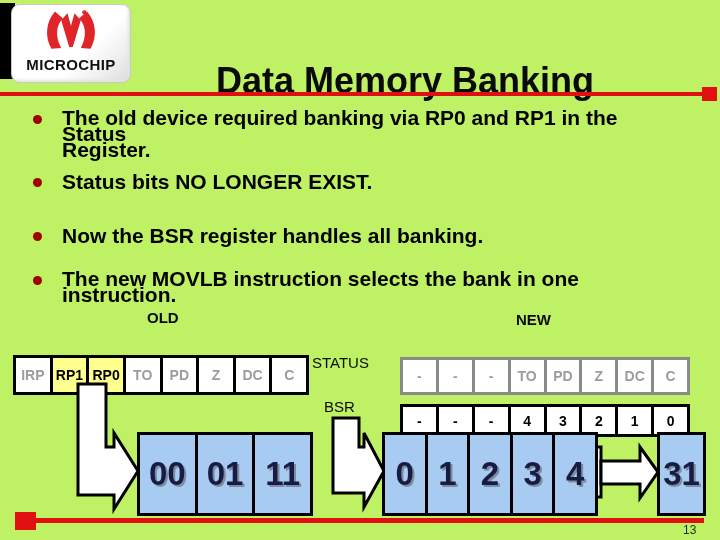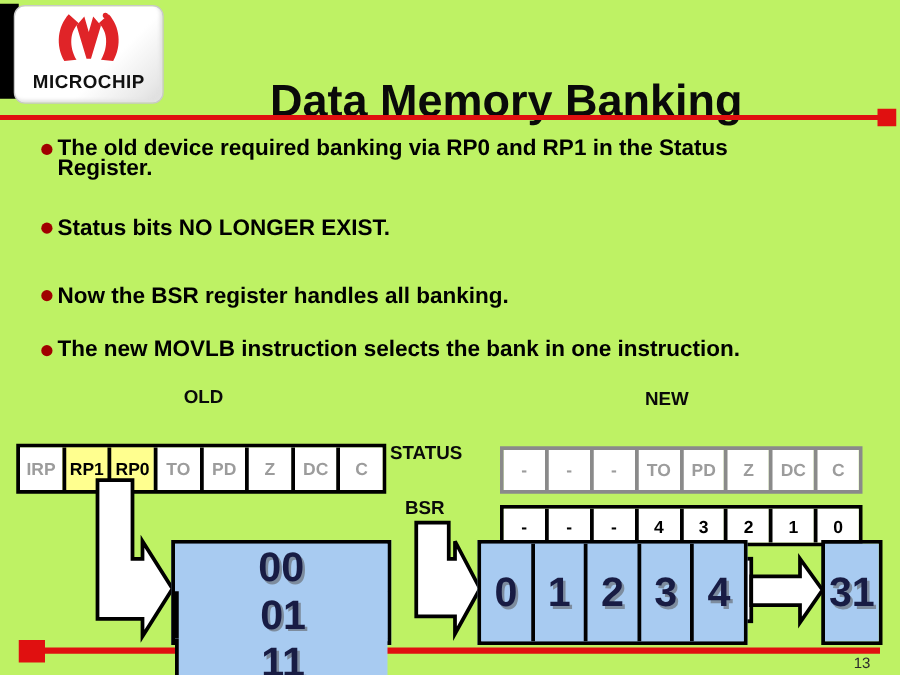--- a/index.html
+++ b/index.html
@@ -16,26 +16,26 @@
   #page-title{left:140px;top:25px;width:530px;text-align:center;font-size:36px;font-weight:bold;
               color:#0a0a0a;line-height:40px;white-space:nowrap;margin-top:36px;}
   .red{background:#e01010;}
   #rule-top{left:0;top:92px;width:705px;height:4px;}
   #rule-top-sq{left:702px;top:87px;width:15px;height:14px;}
   #rule-bottom{left:20px;top:518px;width:684px;height:5px;}
   #rule-bottom-sq{left:15px;top:512px;width:21px;height:18px;}
 
   
   .bullet-dot{width:9px;height:9px;border-radius:50%;background:#a00000;left:33px;}
-  .bullet-text{left:46px;width:575px;font-size:18px;font-weight:bold;line-height:16px;
+  .bullet-text{left:62px;width:575px;font-size:21px;font-weight:bold;line-height:16px;
                white-space:pre-line;color:#000;}
 
   
   .dlabel{font-size:15px;font-weight:bold;color:#0a0a0a;}
-  .rlabel{font-size:15px;font-weight:bold;color:#0a0a0a;}
+  .rlabel{font-size:15px;font-weight:normal;color:#0a0a0a;}
 
   
   .reg{display:flex;box-sizing:border-box;margin-top:16px;}
   .reg .cell{flex:1;display:flex;align-items:center;justify-content:center;
              font-size:14px;font-weight:bold;background:#fff;}
   #old-register{left:13px;top:339px;width:296px;height:40px;border:3px solid #000;}
   #old-register .cell{border-left:3px solid #000;color:#9c9c9c;}
   #old-register .cell:first-child{border-left:none;}
   #old-register .cell.hl{background:#ffff8f;color:#000;}
   #new-status-register{left:400px;top:341px;width:290px;height:38px;border:3px solid #8a8a8a;}
@@ -45,21 +45,21 @@
   #bsr-register .cell{border-left:3px solid #000;color:#000;}
   #bsr-register .cell:first-child{border-left:none;}
 
   
   .banks{display:flex;border:3px solid #000;background:#a8cbf1;}
   .banks .bank{flex:1;display:flex;align-items:center;justify-content:center;
                border-left:3px solid #000;background:#a8cbf1;
                font-size:33px;font-weight:bold;color:#181c44;
                text-shadow:2px 2px 0 rgba(90,90,90,.55);}
   .banks .bank:first-child{border-left:none;}
-  #banks-old{left:137px;top:432px;width:170px;height:78px;z-index:2;flex-direction:column;}
+  #banks-old{left:137px;top:432px;width:170px;height:78px;z-index:2;}
   #banks-new{left:382px;top:432px;width:210px;height:78px;z-index:2;}
   #bank-last{left:657px;top:432px;width:43px;height:78px;z-index:2;text-align:center;}
 
   #arrow-layer{left:0;top:0;width:720px;height:540px;z-index:1;pointer-events:none;}
 
   #page-number{left:683px;top:523px;font-size:12px;color:#2b2b2b;}
 </style>
 </head>
 <body>
 

